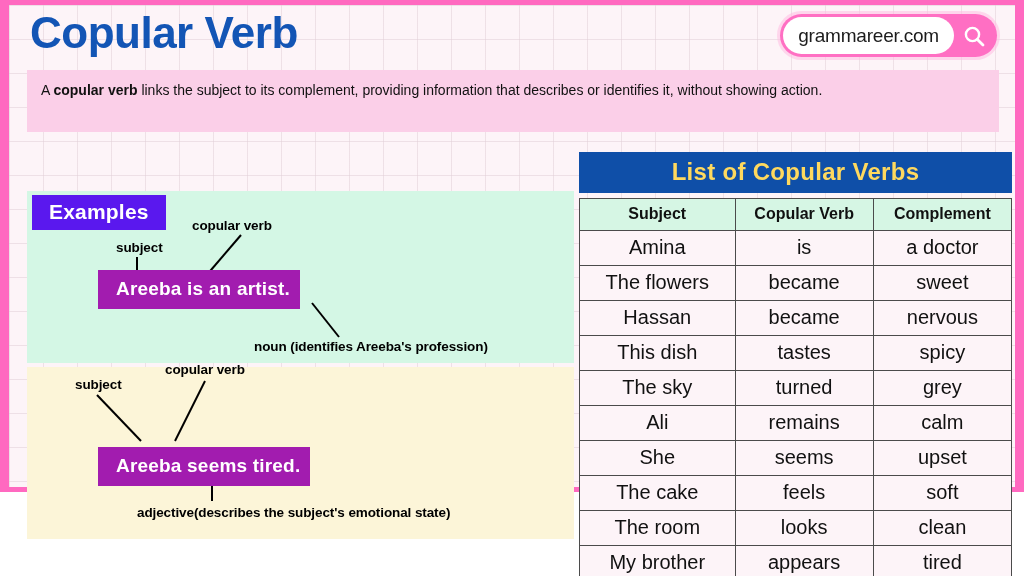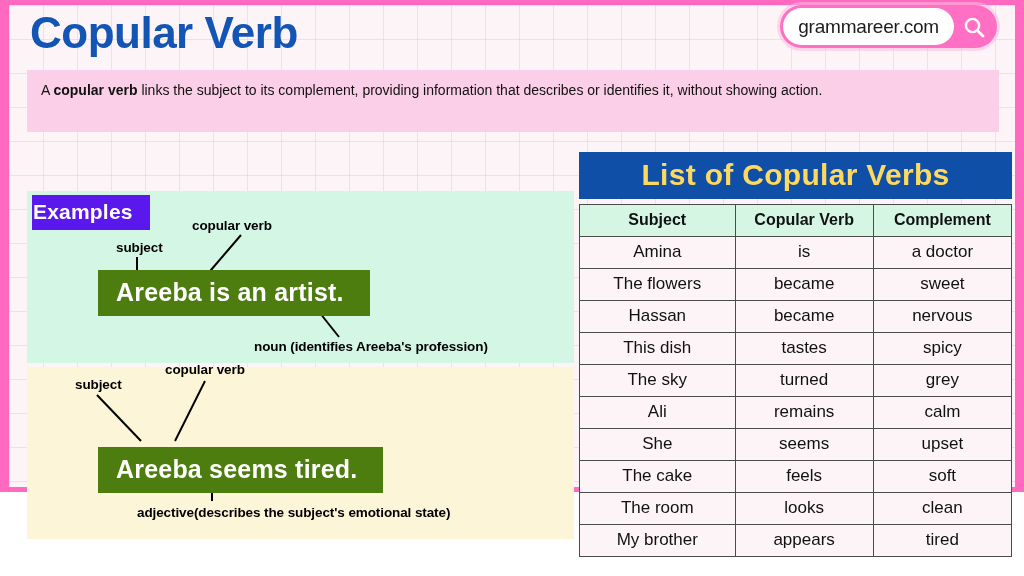--- a/index.html
+++ b/index.html
@@ -43,21 +43,21 @@
     top: 3px;
     font-size: 44px;
     font-weight: 700;
     letter-spacing: -0.5px;
     color: #1355B5;
     white-space: nowrap;
   }
   #site-badge {
     position: absolute;
     right: 18px;
-    top: 0;
+    top: 9px;
     height: 43px;
     display: flex;
     align-items: stretch;
     background: #FF6FC3;
     border-radius: 22px;
     padding: 3px;
     box-shadow: 0 0 0 3px rgba(255,190,225,0.55);
   }
   #site-badge-pill {
     background: #FFFFFF;
@@ -109,32 +109,32 @@
   }
 
   #examples-badge {
     position: absolute;
     left: 5px;
     top: 4px;
     background: #5A18EE;
     color: #fff;
     font-size: 21px;
     font-weight: 700;
-    padding: 5px 17px 6px 1px;
+    padding: 5px 17px 6px 17px;
     letter-spacing: 0.2px;
   }
 
   .sentence-box {
     position: absolute;
-    background: #4d7c0f;
+    background: #a21caf;
     color: #ffffff;
     font-weight: 700;
-    font-size: 25px;
+    font-size: 19px;
     letter-spacing: 0.2px;
-    padding: 8px 26px 9px 18px;
+    padding: 8px 10px 9px 18px;
     white-space: nowrap;
   }
   #sentence-box-1 { left: 71px; top: 79px; }
   #sentence-box-2 { left: 71px; top: 80px; }
 
   .annot {
     position: absolute;
     font-size: 13.5px;
     font-weight: 700;
     color: #000;
@@ -157,21 +157,21 @@
   #verb-table-panel {
     position: absolute;
     left: 570px;
     top: 147px;
     width: 433px;
   }
   #verb-table-title {
     background: #0F4FA8;
     color: #FFD95E;
     text-align: center;
-    font-size: 30px;
+    font-size: 24px;
     font-weight: 700;
     letter-spacing: 0.3px;
     padding: 6px 0 7px 0;
   }
   table#verb-table {
     width: 100%;
     border-collapse: collapse;
     margin-top: 5px;
     table-layout: fixed;
   }
@@ -181,21 +181,21 @@
     color: #111;
   }
   #verb-table th {
     background: #D6F6E4;
     font-size: 16px;
     font-weight: 700;
     padding: 6px 0 7px 0;
   }
   #verb-table td {
     background: #FDF4F8;
-    font-size: 17px;
+    font-size: 20px;
     padding: 5px 0 6px 0;
   }
   #verb-table col.c1 { width: 36%; }
   #verb-table col.c2 { width: 32%; }
   #verb-table col.c3 { width: 32%; }
 </style>
 </head>
 <body>
 
 <div id="page">

